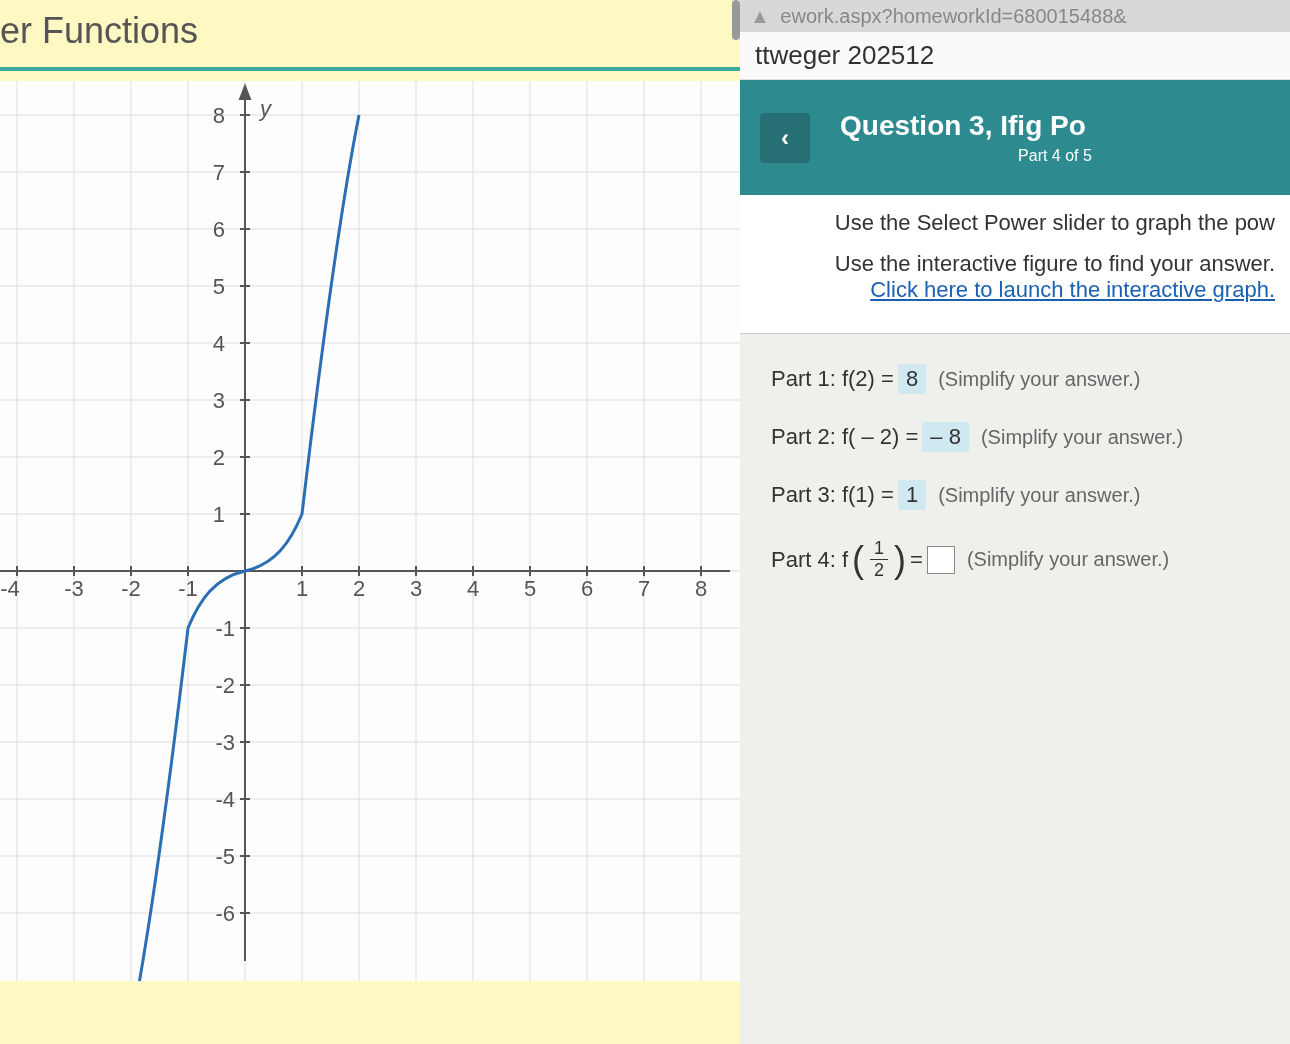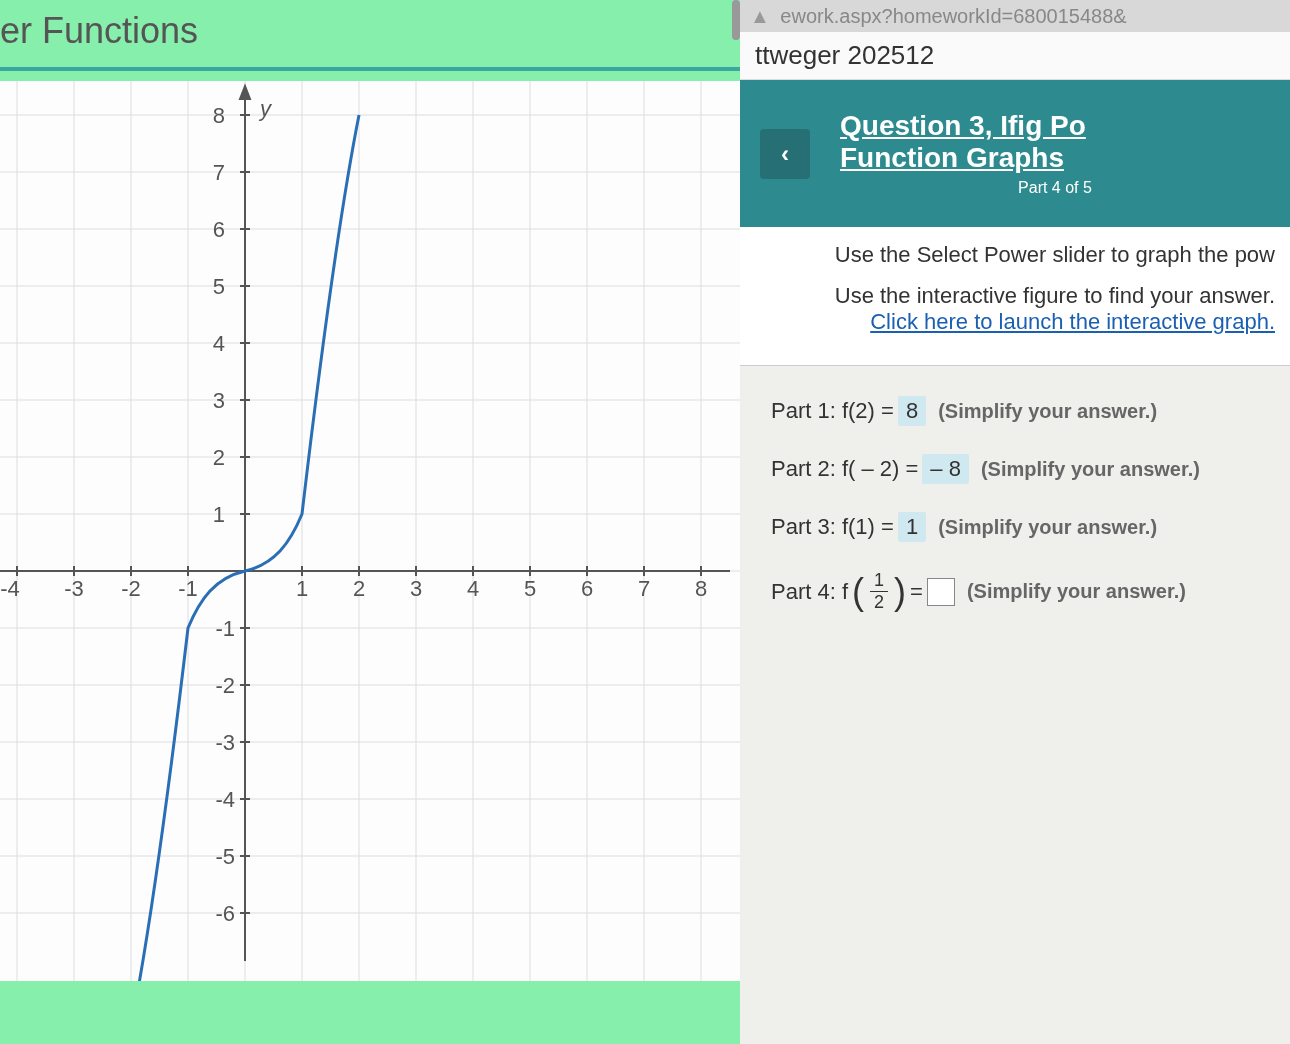--- a/index.html
+++ b/index.html
@@ -6,21 +6,21 @@
     body {
       font-family: Arial, sans-serif;
       background: #e8e8e8;
       width: 1290px;
       height: 1044px;
       overflow: hidden;
       display: flex;
     }
     .left-panel {
       width: 740px;
-      background: #86efac;
+      background: #fef9c3;
       padding: 0;
       position: relative;
     }
     .title-bar {
       padding: 10px 0 15px 0;
       font-size: 36px;
       color: #555;
       border-bottom: 4px solid #3aa89e;
     }
     .graph-container {
@@ -82,21 +82,20 @@
       font-weight: bold;
       cursor: pointer;
     }
     .question-title-block {
       flex: 1;
     }
     .question-title {
       font-size: 28px;
       font-weight: bold;
       white-space: nowrap;
-      text-decoration: underline;
     }
     .question-sub {
       font-size: 16px;
       text-align: center;
       margin-top: 5px;
     }
     .instructions {
       background: #fff;
       padding: 15px 15px;
       font-size: 22px;
@@ -134,21 +133,20 @@
       width: 28px;
       height: 28px;
       border: 1px solid #888;
       background: #fff;
       vertical-align: middle;
     }
     .hint {
       color: #666;
       font-size: 20px;
       margin-left: 8px;
-      font-weight: bold;
     }
     .fraction {
       display: inline-flex;
       flex-direction: column;
       align-items: center;
       font-size: 18px;
       vertical-align: middle;
       margin: 0 2px;
     }
     .fraction .num { border-bottom: 1.5px solid #333; padding: 0 4px; }
@@ -290,21 +288,20 @@
     <span>ework.aspx?homeworkId=680015488&amp;</span>
   </div>
   <div class="user-bar">ttweger 202512</div>
   <div class="question-header">
     <div class="back-btn">
       <span>‹</span>
     </div>
     <div class="question-title-block">
       <div class="question-title">
         <span>Question 3, Ifig Po</span><br>
-        <span>Function Graphs</span>
       </div>
       <div class="question-sub">Part 4 of 5</div>
     </div>
   </div>
   <div class="instructions">
     <p>Use the Select Power slider to graph the pow</p>
     <p>
       <span>Use the interactive figure to find your answer.</span><br>
       <span class="link">Click here to launch the interactive graph.</span>
     </p>

